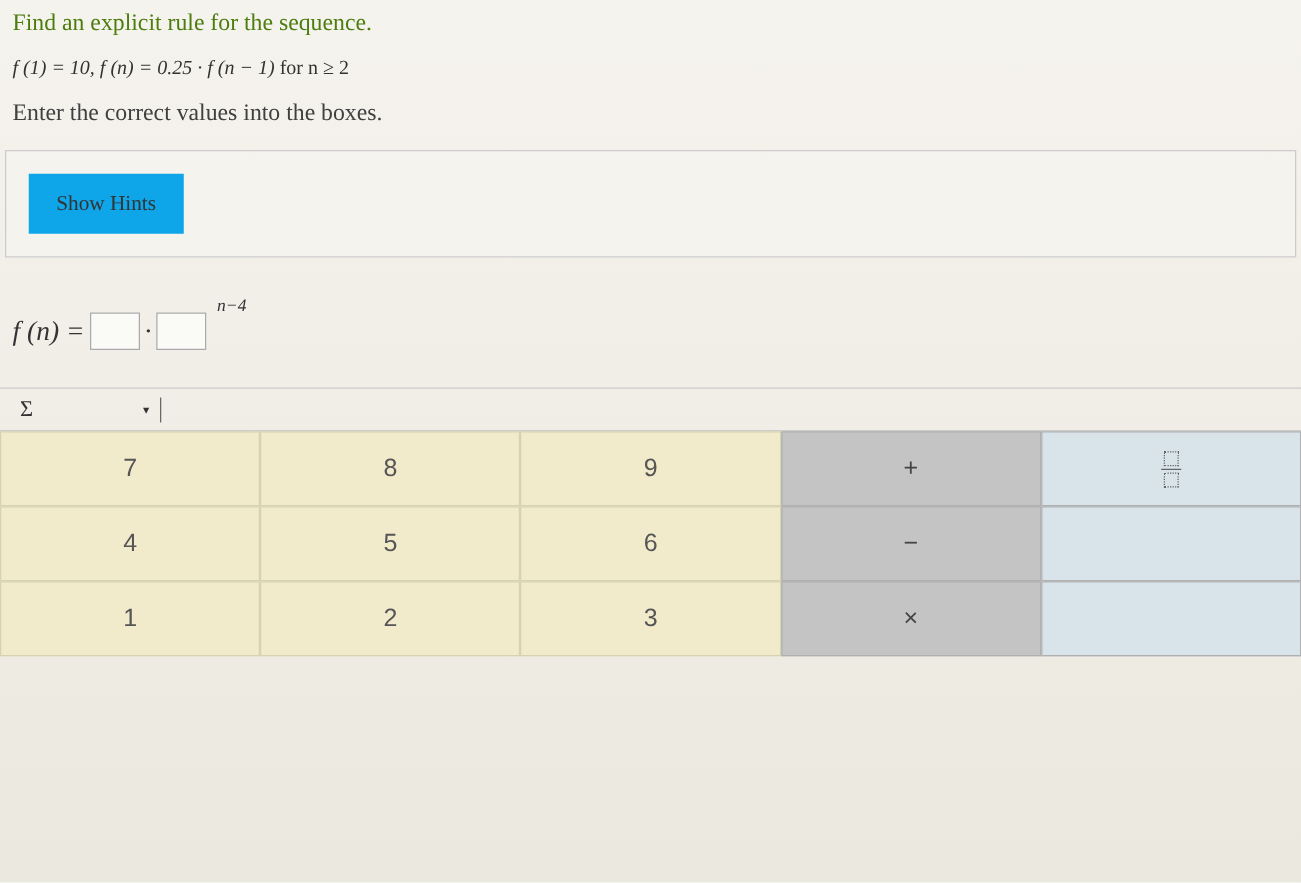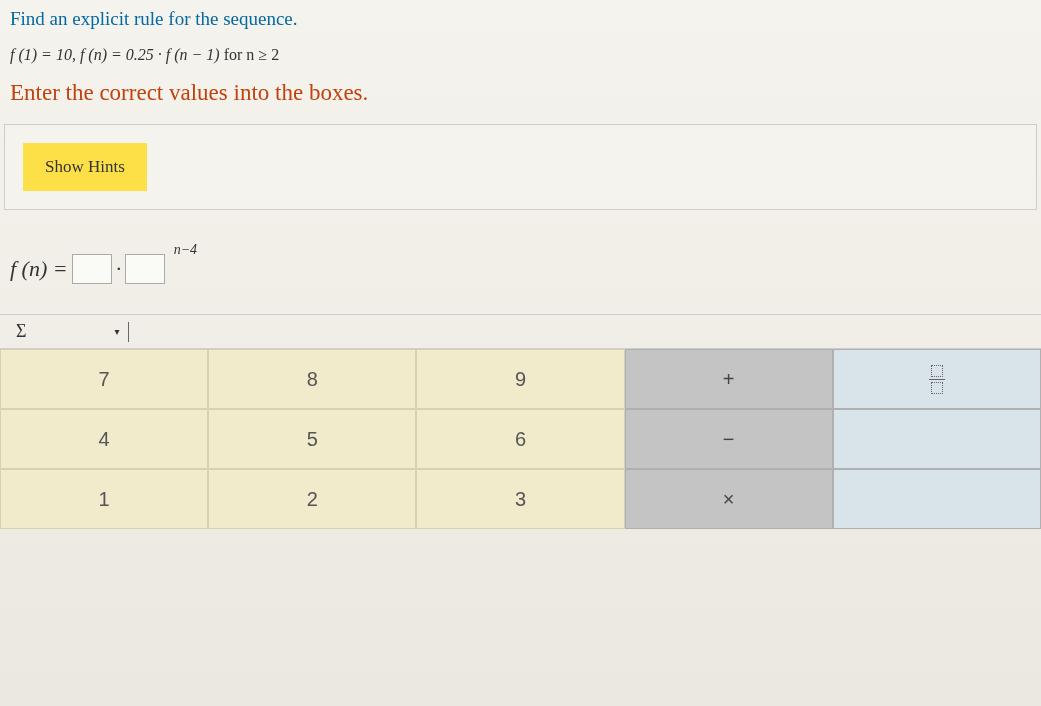--- a/index.html
+++ b/index.html
@@ -10,45 +10,45 @@
     body {
       font-family: Georgia, 'Times New Roman', serif;
       background: linear-gradient(to bottom, #f5f3ed 0%, #ebe8df 100%);
       width: 1041px;
       height: 706px;
       position: relative;
       color: #333;
     }
     .question-text {
       font-size: 19px;
-      color: #0369a1;
+      color: #4d7c0f;
       padding: 8px 10px 4px;
     }
     .formula-line {
       font-size: 16px;
       color: #333;
       padding: 12px 10px;
       font-style: italic;
     }
     .formula-line .math {
       font-style: normal;
     }
     .instruction {
-      font-size: 23px;
-      color: #c2410c;
+      font-size: 19px;
+      color: #404040;
       padding: 4px 10px 14px;
     }
     .hints-container {
       border: 1px solid #ccc;
       margin: 4px;
       padding: 18px;
       background: rgba(255,255,255,0.2);
     }
     .show-hints-btn {
-      background: #fde047;
+      background: #0ea5e9;
       border: none;
       padding: 14px 22px;
       font-size: 17px;
       color: #333;
       cursor: pointer;
       font-family: inherit;
     }
     .answer-area {
       padding: 40px 10px 10px;
     }

